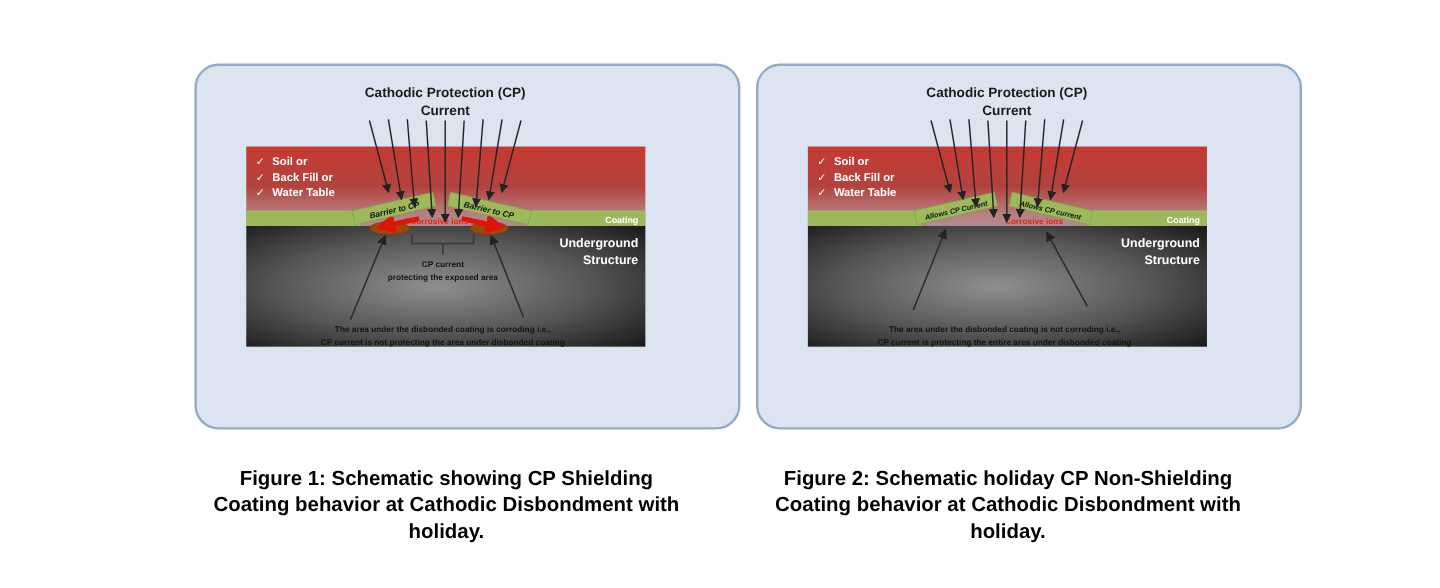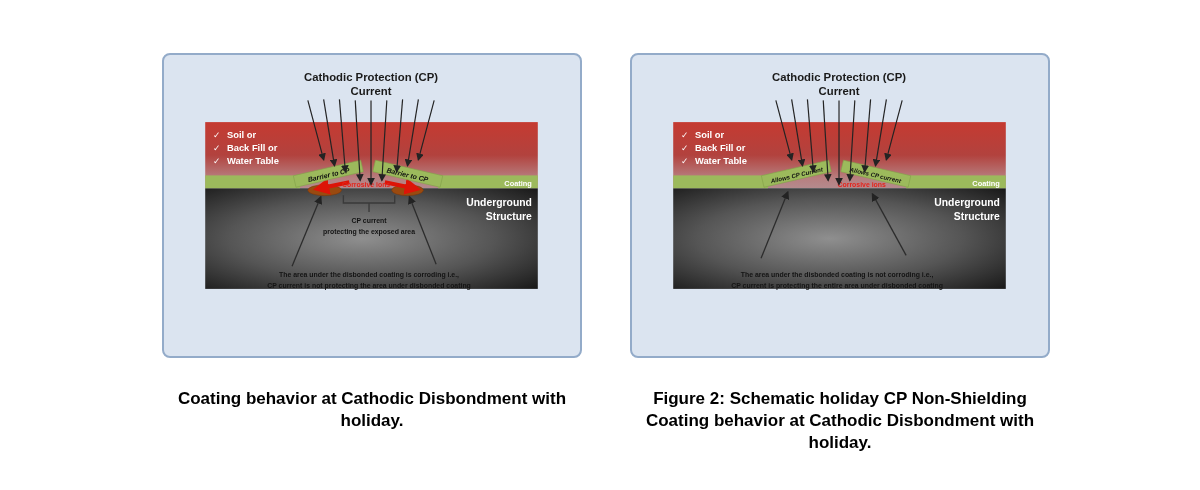--- a/index.html
+++ b/index.html
@@ -1,20 +1,20 @@
 <!DOCTYPE html>
 <html><head>
 <meta charset="utf-8">
 <style>
   html,body{margin:0;padding:0;background:#ffffff;}
   body{width:1200px;height:490px;position:relative;font-family:"Liberation Sans",sans-serif;overflow:hidden;}
   .column{position:absolute;top:53px;width:420px;}
   #col-fig1{left:162px;}
   #col-fig2{left:630px;}
-  .panel{width:420px;height:305px;background:#dbe4f0;border:2px solid #93abc9;border-radius:8px;box-sizing:border-box;overflow:hidden;}
+  .panel{width:455px;height:305px;background:#dbe4f0;border:2px solid #93abc9;border-radius:20px;box-sizing:border-box;overflow:hidden;}
   .panel svg{display:block;width:416px;height:301px;}
   .caption{margin-top:30px;width:470px;margin-left:-25px;text-align:center;font-weight:bold;font-size:17px;line-height:22px;color:#000;}
   text{font-family:"Liberation Sans",sans-serif;}
   .title-text{font-size:11.5px;font-weight:bold;fill:#1a1a1a;}
   .check-text{font-size:9.5px;font-weight:bold;fill:#ffffff;}
   .check-mark{font-size:9px;fill:#ffffff;}
   .coating-text{font-size:7.5px;font-weight:bold;fill:#ffffff;}
   .structure-text{font-size:10.5px;font-weight:bold;fill:#ffffff;}
   .flap-text{font-size:7px;font-weight:bold;font-style:italic;fill:#111111;}
   .flap-text-sm{font-size:6.2px;font-weight:bold;font-style:italic;fill:#111111;}
@@ -105,20 +105,21 @@
         <line x1="193" y1="46" x2="198" y2="127"></line>
         <line x1="209" y1="46" x2="209" y2="131"></line>
         <line x1="225" y1="46" x2="220" y2="127"></line>
         <line x1="241" y1="45" x2="235" y2="118"></line>
         <line x1="257" y1="45" x2="246" y2="112"></line>
         <line x1="273" y1="46" x2="257" y2="106"></line>
       </g>
     </svg>
   </div>
   <div class="caption">
+    <div>Figure 1:  Schematic showing CP Shielding</div>
     <div>Coating behavior at Cathodic Disbondment with</div>
     <div>holiday.</div>
   </div>
 </div>
 
 <div class="column" id="col-fig2">
   <div class="panel">
     <svg viewBox="0 0 420 305">
       <defs>
         <linearGradient id="redGf2" x1="0" y1="0" x2="0" y2="1">

